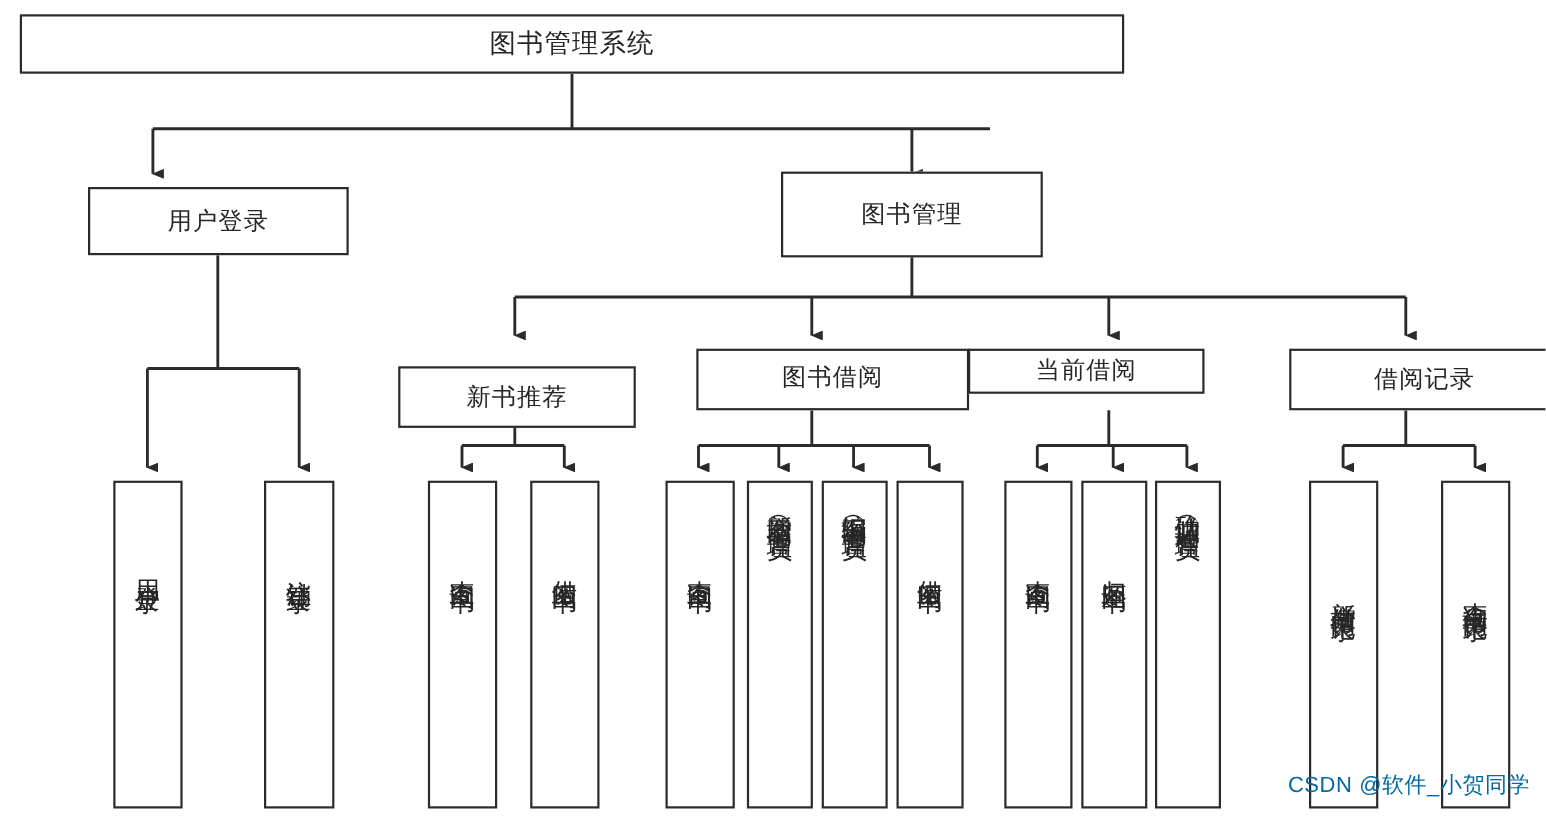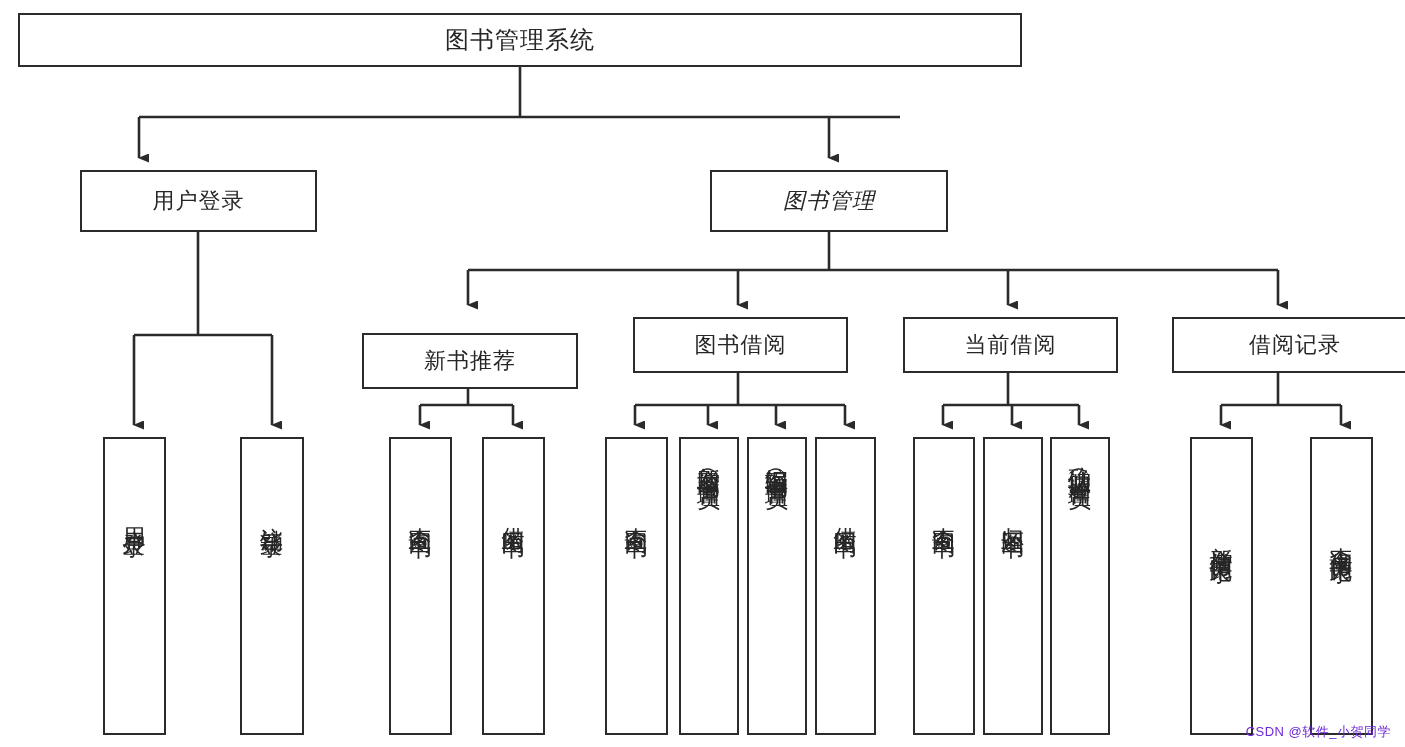--- a/index.html
+++ b/index.html
@@ -73,23 +73,23 @@
   }
   .node.vert.short .label {
     margin-top: 86px;
   }
   #root-node .label {
     font-size: 24px;
   }
   #watermark {
     position: absolute;
     right: 14px;
-    bottom: 6px;
-    font-size: 13px;
-    color: #6d28d9;
+    bottom: 20px;
+    font-size: 20px;
+    color: #0369a1;
     letter-spacing: 0.5px;
     white-space: nowrap;
     user-select: none;
   }
 </style>
 </head>
 <body>
 
 <div id="diagram-root">
 
@@ -143,31 +143,31 @@
     </g>
   </svg>
 
   <div class="node horiz" id="root-node" style="left:18px; top:13px; width:1004px; height:54px;">
     <span class="label">图书管理系统</span>
   </div>
 
   <div class="node horiz" style="left:80px; top:170px; width:237px; height:62px;">
     <span class="label">用户登录</span>
   </div>
-  <div class="node horiz" style="left:710px; top:170px; width:238px; height:62px;font-style:italic;">
+  <div class="node horiz" style="left:710px; top:156px; width:238px; height:78px;">
     <span class="label">图书管理</span>
   </div>
 
   <div class="node horiz" style="left:362px; top:333px; width:216px; height:56px;">
     <span class="label">新书推荐</span>
   </div>
-  <div class="node horiz" style="left:633px; top:317px; width:215px; height:56px;">
+  <div class="node horiz" style="left:633px; top:317px; width:248px; height:56px;font-family:Liberation Mono, monospace;">
     <span class="label">图书借阅</span>
   </div>
-  <div class="node horiz" style="left:903px; top:317px; width:215px; height:56px;">
+  <div class="node horiz" style="left:880px; top:317px; width:215px; height:41px;">
     <span class="label">当前借阅</span>
   </div>
   <div class="node horiz" style="left:1172px; top:317px; width:246px; height:56px;">
     <span class="label">借阅记录</span>
   </div>
 
   <div class="node vert mid" style="left:103px; top:437px; width:63px; height:298px;">
     <span class="label">用户登录</span>
   </div>
   <div class="node vert mid" style="left:240px; top:437px; width:64px; height:298px;">

